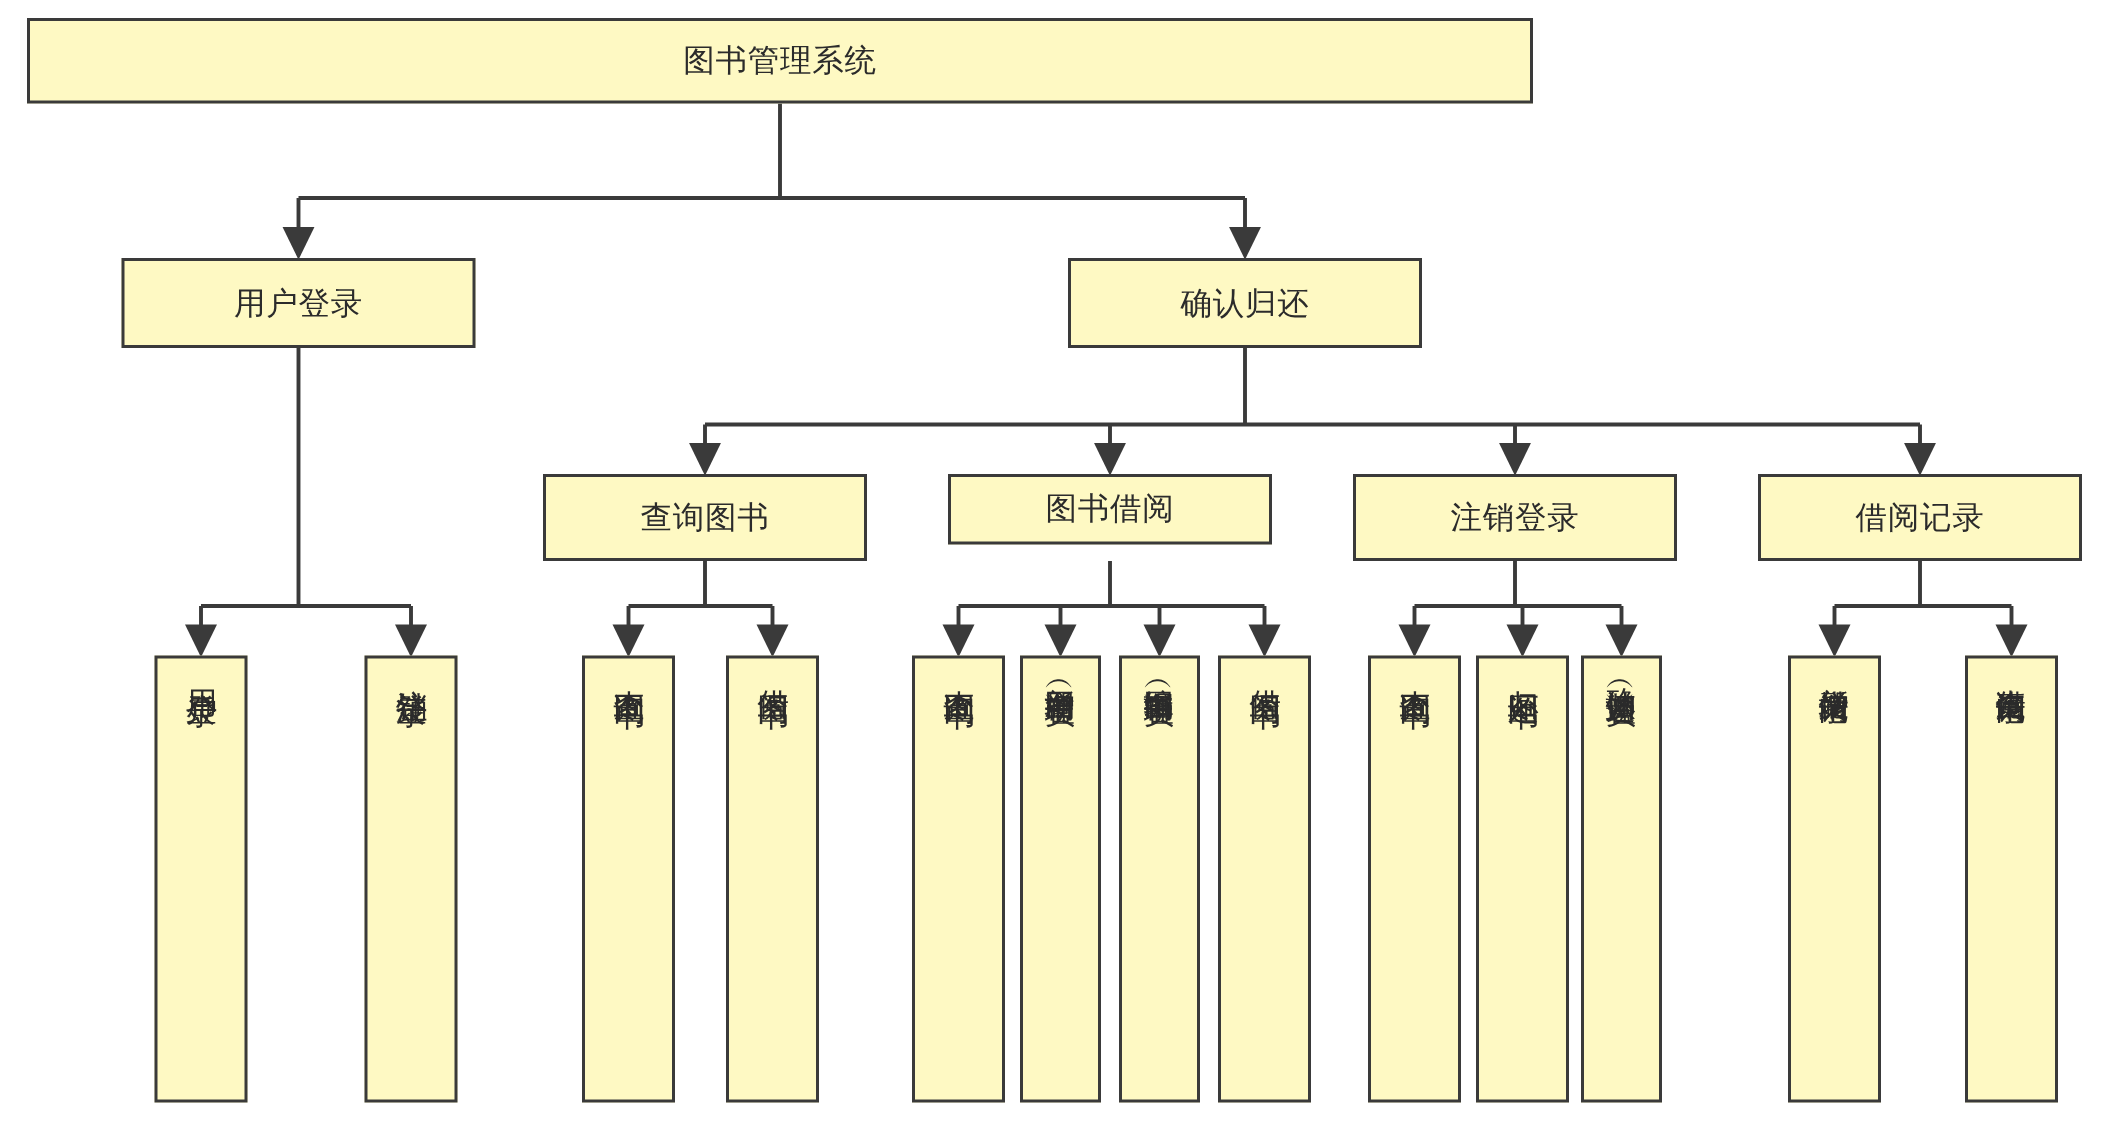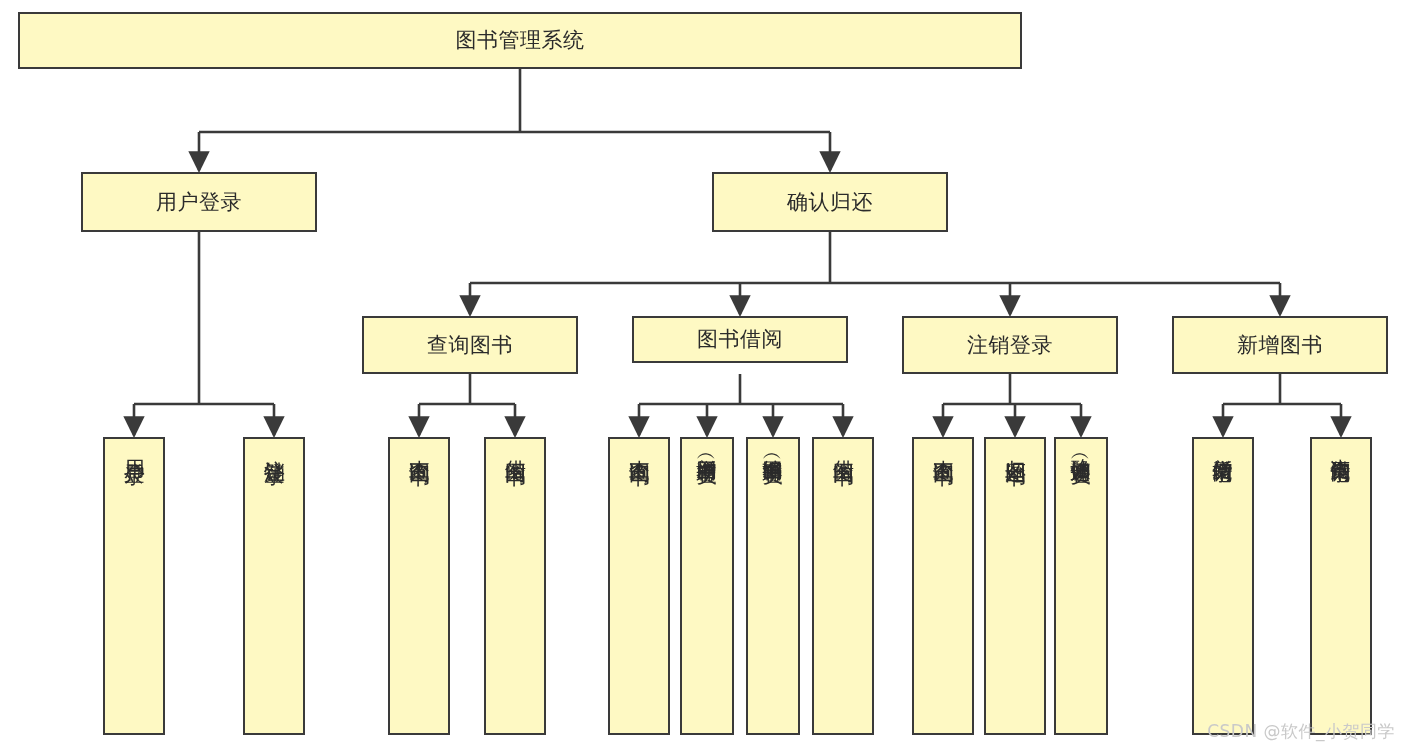--- a/index.html
+++ b/index.html
@@ -134,21 +134,21 @@
       <div class="node horiz" style="left: 362px; top: 316px; width: 216px; height: 58px;">
         <span class="node-label">查询图书</span>
       </div>
       <div class="node horiz" style="left: 632px; top: 316px; width: 216px; height: 47px;">
         <span class="node-label">图书借阅</span>
       </div>
       <div class="node horiz" style="left: 902px; top: 316px; width: 216px; height: 58px;">
         <span class="node-label">注销登录</span>
       </div>
       <div class="node horiz" style="left: 1172px; top: 316px; width: 216px; height: 58px;">
-        <span class="node-label">新增图书</span>
+        <span class="node-label">借阅记录</span>
       </div>
       <div class="node vert" style="left: 103px; top: 437px; width: 62px; height: 298px;">
         <span class="node-label">用户登录</span>
       </div>
       <div class="node vert" style="left: 243px; top: 437px; width: 62px; height: 298px;">
         <span class="node-label">注销登录</span>
       </div>
       <div class="node vert" style="left: 388px; top: 437px; width: 62px; height: 298px;">
         <span class="node-label">查询图书</span>
       </div>
@@ -177,14 +177,13 @@
         <span class="node-label">确认归还（管理员）</span>
       </div>
       <div class="node vert tall" style="left: 1192px; top: 437px; width: 62px; height: 298px;">
         <span class="node-label">新增借阅记录</span>
       </div>
       <div class="node vert tall" style="left: 1310px; top: 437px; width: 62px; height: 298px;">
         <span class="node-label">查询借阅记录</span>
       </div>
     </div>
 
-  <div id="watermark">CSDN @软件_小贺同学</div>
 </div>
 
 </body></html>

